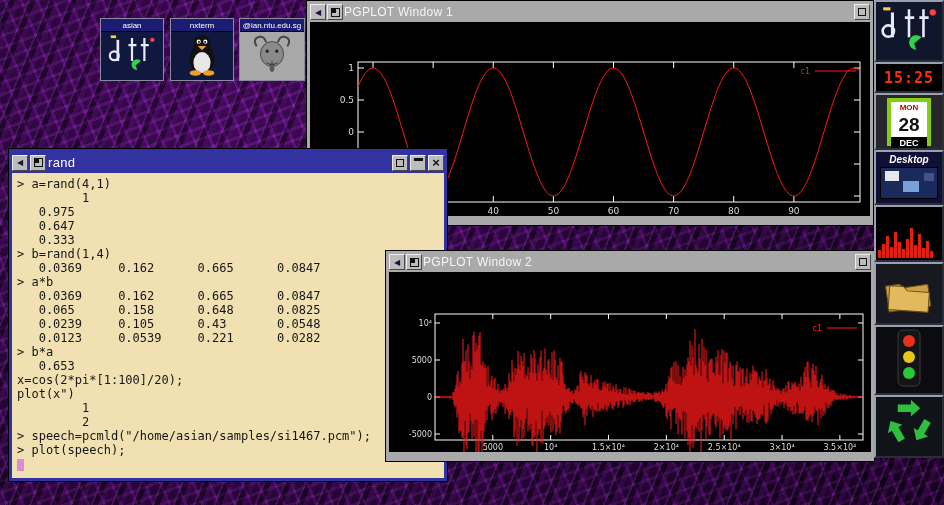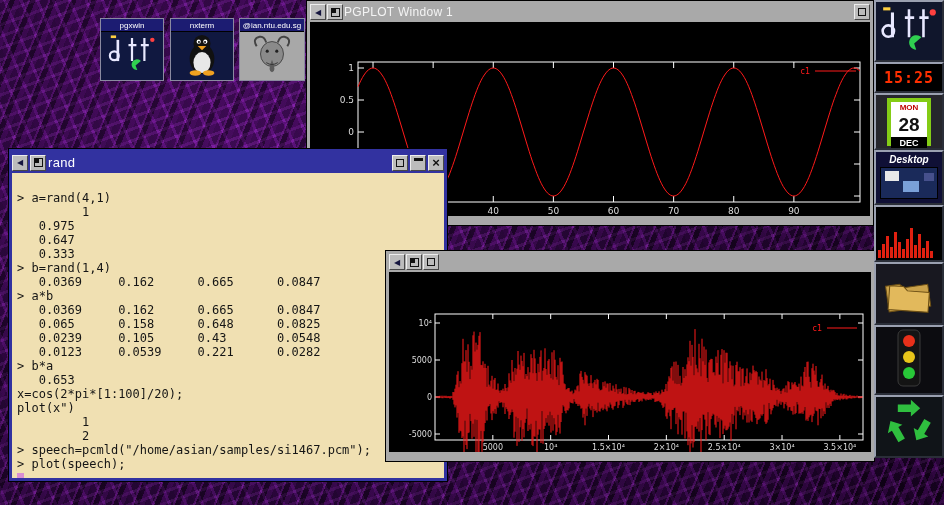--- a/index.html
+++ b/index.html
@@ -27,21 +27,21 @@
   .pg-content{background:#000;position:relative;overflow:hidden}
   #w1{left:306px;top:0;width:568px;height:226px;z-index:1}
   #w1 .pg-content{width:560px;height:194px}
   #w2{left:385px;top:250px;width:490px;height:212px;z-index:3}
   #w2 .pg-content{width:482px;height:180px}
   svg text{font-family:"DejaVu Sans",sans-serif}
   
   #xt{left:8px;top:148px;width:440px;height:334px;z-index:2;background:#3232a0;padding:3px}
   .xt-title{height:21px;display:flex;align-items:center;gap:2px}
   .xt-title .title-text{color:#fff;font-size:13px}
-  .xterm-body{background:#f0e0b2;width:432px;height:305px;padding:18px 5px;
+  .xterm-body{background:#f0e0b2;width:432px;height:305px;padding:4px 5px;
     font-family:"DejaVu Sans Mono",monospace;font-size:12px;line-height:14px;color:#151515;overflow:hidden}
   .tline{white-space:pre;height:14px}
   .cursor{display:inline-block;width:7px;height:12px;background:#d98ed2;vertical-align:middle}
   
   .dicon{position:absolute;top:18px;width:64px;border:1px solid #8a8aa0;background:#14144a;z-index:0}
   .dlabel{height:13px;background:#1c1c72;color:#fff;font-size:8px;display:flex;align-items:center;justify-content:center;
     white-space:nowrap;overflow:hidden;border-bottom:1px solid #000}
   .dbody{height:48px;display:flex;align-items:center;justify-content:center;background:#101840}
   #di1{left:100px}#di2{left:170px}#di3{left:239px;width:66px}
   #di3 .dbody{background:#a8a8a8}
@@ -68,21 +68,21 @@
   #t-folders{height:63px;background:#181820}
   #t-traffic{height:70px;background:#0c0c10}
   #t-recycle{height:63px;background:#101418}
 </style>
 </head>
 <body>
 
 <div id="desktop">
 
   <div class="dicon" id="di1">
-    <div class="dlabel">pgxwin</div>
+    <div class="dlabel">asian</div>
     <div class="dbody">
       <span>
         <svg width="54" height="46" viewBox="0 0 60 52">
           <path d="M14,10 v24" stroke="#e8e8ff" stroke-width="3"></path>
           <circle cx="10" cy="28" r="5" fill="none" stroke="#e8e8ff" stroke-width="2.5"></circle>
           <path d="M30,8 v26 M26,16 h9" stroke="#e8e8ff" stroke-width="2.5" fill="none"></path>
           <path d="M44,8 v26 M40,16 h9" stroke="#e8e8ff" stroke-width="2.5" fill="none"></path>
           <circle cx="53" cy="10" r="2.5" fill="#ff4040"></circle>
           <rect x="6" y="5" width="6" height="3" fill="#ffd040"></rect>
           <path d="M36,44 a6,6 0 1 1 4,-10 l-6,5 z" fill="#30d050"></path>
@@ -233,20 +233,21 @@
   </div>
 
   <div class="window pgwin" id="w2">
     <div class="pg-title">
       <div class="tbtn">
           <span>◀</span>
         </div>
       <div class="tbtn">
           <span class="g-cornersq"></span>
         </div>
+      <div class="title-text">PGPLOT Window 2</div>
       <div class="tbtn">
           <span class="g-sq"></span>
         </div>
     </div>
     <div class="pg-content">
       <svg id="plot2-svg" width="482" height="180">
           <rect x="46" y="42" width="428" height="126" fill="none" stroke="#fff"></rect>
           <line x1="103.83783783783784" y1="168" x2="103.83783783783784" y2="163" stroke="#fff"></line>
           <line x1="103.83783783783784" y1="42" x2="103.83783783783784" y2="47" stroke="#fff"></line>
           <text x="103.83783783783784" y="178" fill="#ddd" font-size="8" text-anchor="middle">5000</text>

